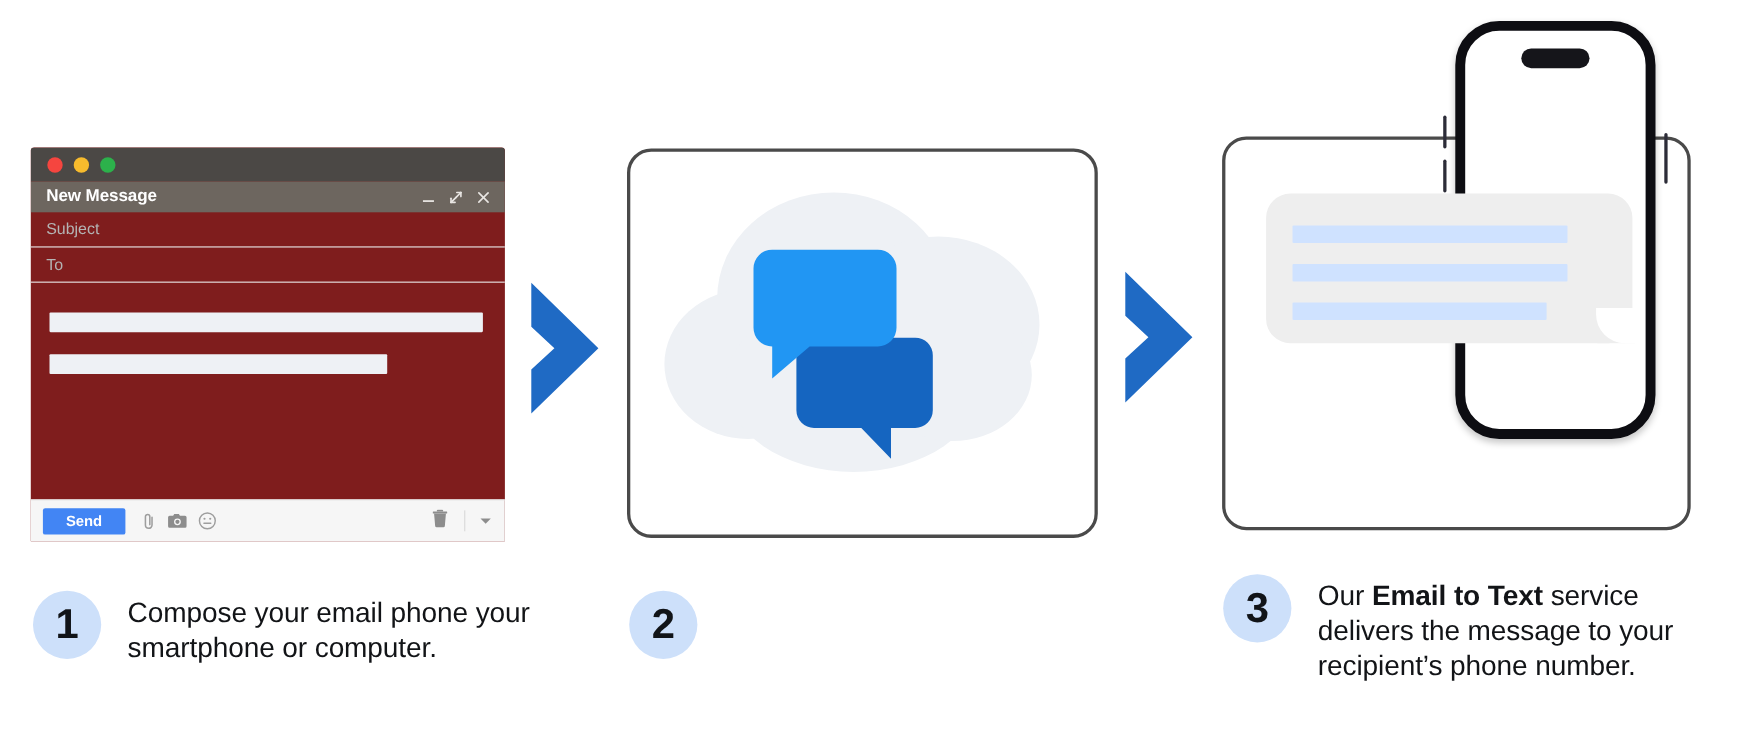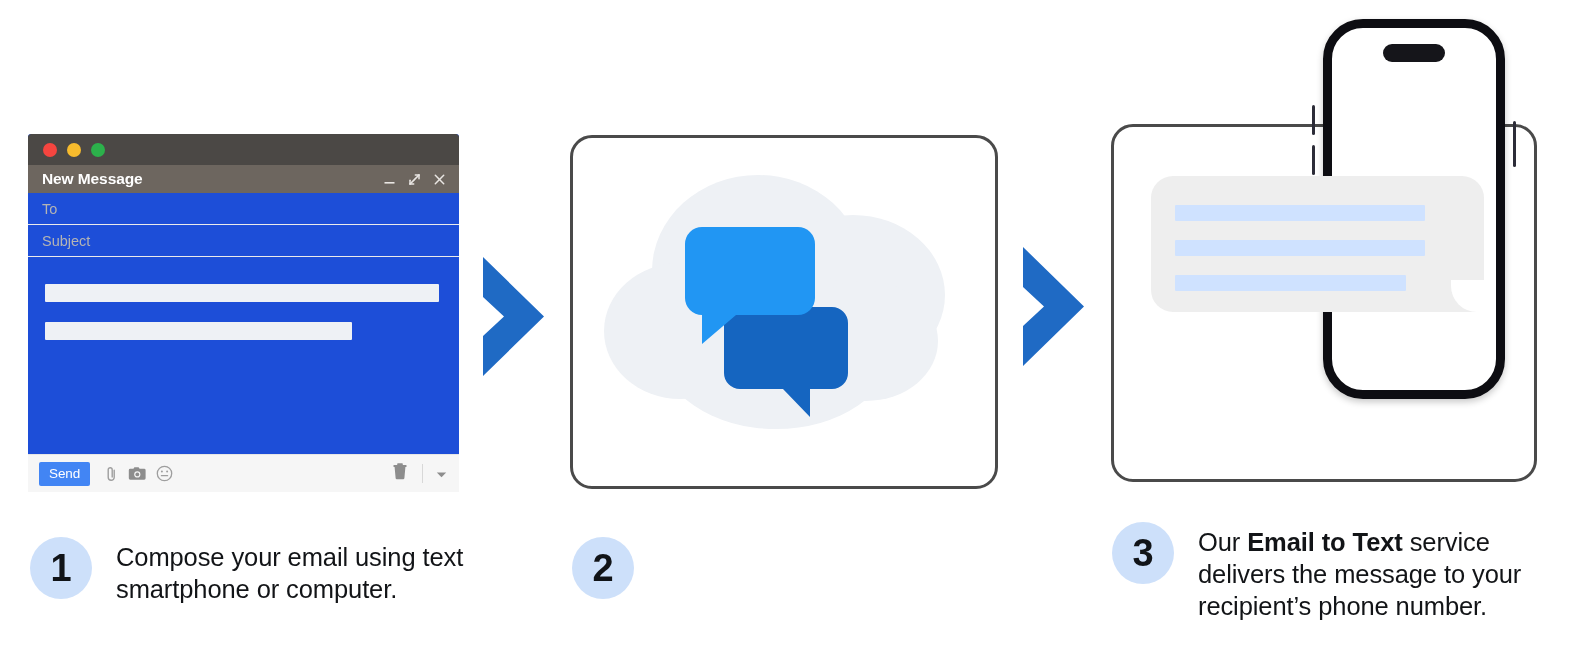--- a/index.html
+++ b/index.html
@@ -26,21 +26,21 @@
     font-size:25.5px;line-height:1.26;
     color:#121417;
     letter-spacing:-0.1px;
     padding-top:4px;
   }
   .step-text b{font-weight:bold;margin-top:36px;}
 
   
   .compose{
     position:absolute;left:28px;top:134px;width:431px;height:358px;
-    background:#1d4ed8;
+    background:#7f1d1d;
     overflow:hidden;
     border-radius:3px 3px 0 0;
   }
   .compose-chrome{
     height:31px;background:#4b4845;
     display:flex;align-items:center;padding-left:15px;gap:10px;
     border-radius:3px 3px 0 0;
   }
   .dot{width:14px;height:14px;border-radius:50%;}
   .dot.red{background:#f5453f;}
@@ -69,22 +69,22 @@
   .body-line.l1{left:17px;top:27px;width:394px;}
   .body-line.l2{left:17px;top:65px;width:307px;}
 
   .compose-toolbar{
     position:absolute;left:0;bottom:0;width:100%;height:38px;
     background:#f6f6f6;border-top:1px solid #e6e6e6;
     display:flex;align-items:center;padding:0 12px 0 11px;box-sizing:border-box;
   }
   .send-btn{
     background:#4285f4;color:#ffffff;
-    font-size:13.5px;font-weight:normal;
-    padding:4px 10px 5px;border-radius:2px;
+    font-size:13.5px;font-weight:bold;
+    padding:4px 21px 5px;border-radius:2px;
     letter-spacing:-0.1px;
   }
   .tool-icons{display:flex;align-items:center;gap:9px;margin-left:14px;}
   .tool-icons .ti{display:flex;align-items:center;justify-content:center;}
   .toolbar-right{margin-left:auto;display:flex;align-items:center;gap:0px;}
   .divider-v{width:1px;height:19px;background:#d8d8d8;margin:0 13px 0 15px;}
 
   
   .arrow{position:absolute;}
 
@@ -181,24 +181,24 @@
         <span class="win-btn">
           <svg width="13" height="13" viewBox="0 0 13 13" stroke="#e9e6e3" stroke-width="1.5" stroke-linecap="round">
             <path d="M2.3 2.3 L10.7 10.7"></path>
               <path d="M10.7 2.3 L2.3 10.7"></path>
           </svg>
         </span>
       </span>
     </div>
 
     <div class="field">
+      <span>Subject</span>
+    </div>
+    <div class="field">
       <span>To</span>
-    </div>
-    <div class="field">
-      <span>Subject</span>
     </div>
 
     <div class="compose-body">
       <div class="body-line l1"></div>
       <div class="body-line l2"></div>
     </div>
 
     <div class="compose-toolbar">
       <span class="send-btn">Send</span>
       <span class="tool-icons">
@@ -288,21 +288,21 @@
     <div class="sms-box"></div>
     <div class="sms-tail"></div>
     <div class="sms-tail-cut"></div>
     <div class="sms-line s1"></div>
     <div class="sms-line s2"></div>
     <div class="sms-line s3"></div>
   </div>
 
   <div class="step-caption cap1">
     <div class="step-badge">1</div>
-    <div class="step-text">Compose your email using text smartphone or computer.</div>
+    <div class="step-text">Compose your email phone your smartphone or computer.</div>
   </div>
 
   <div class="step-caption cap2">
     <div class="step-badge">2</div>
   </div>
 
   <div class="step-caption cap3">
     <div class="step-badge">3</div>
     <div class="step-text">Our <b>Email to Text</b> service delivers the message to your recipient’s phone number.</div>
   </div>

